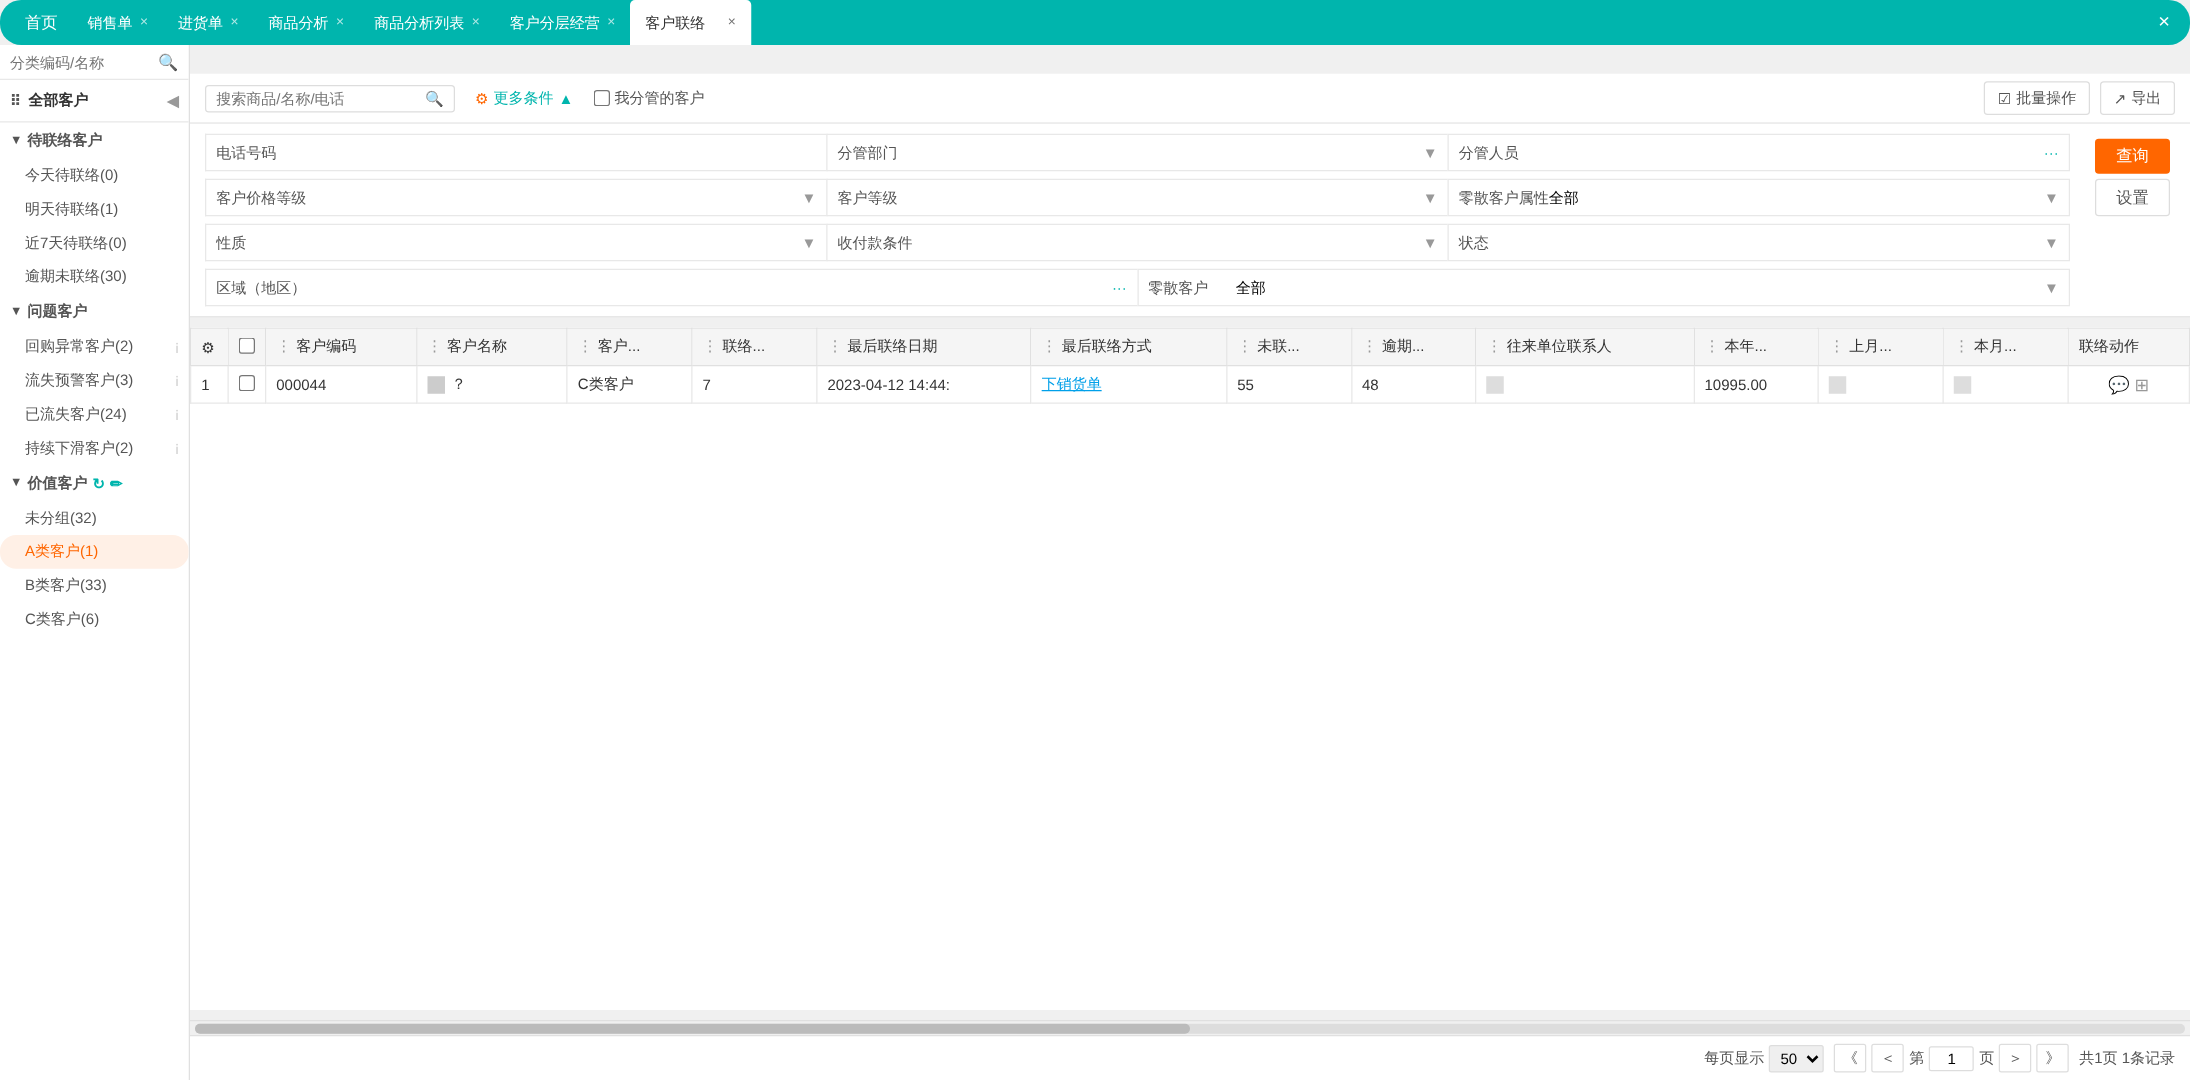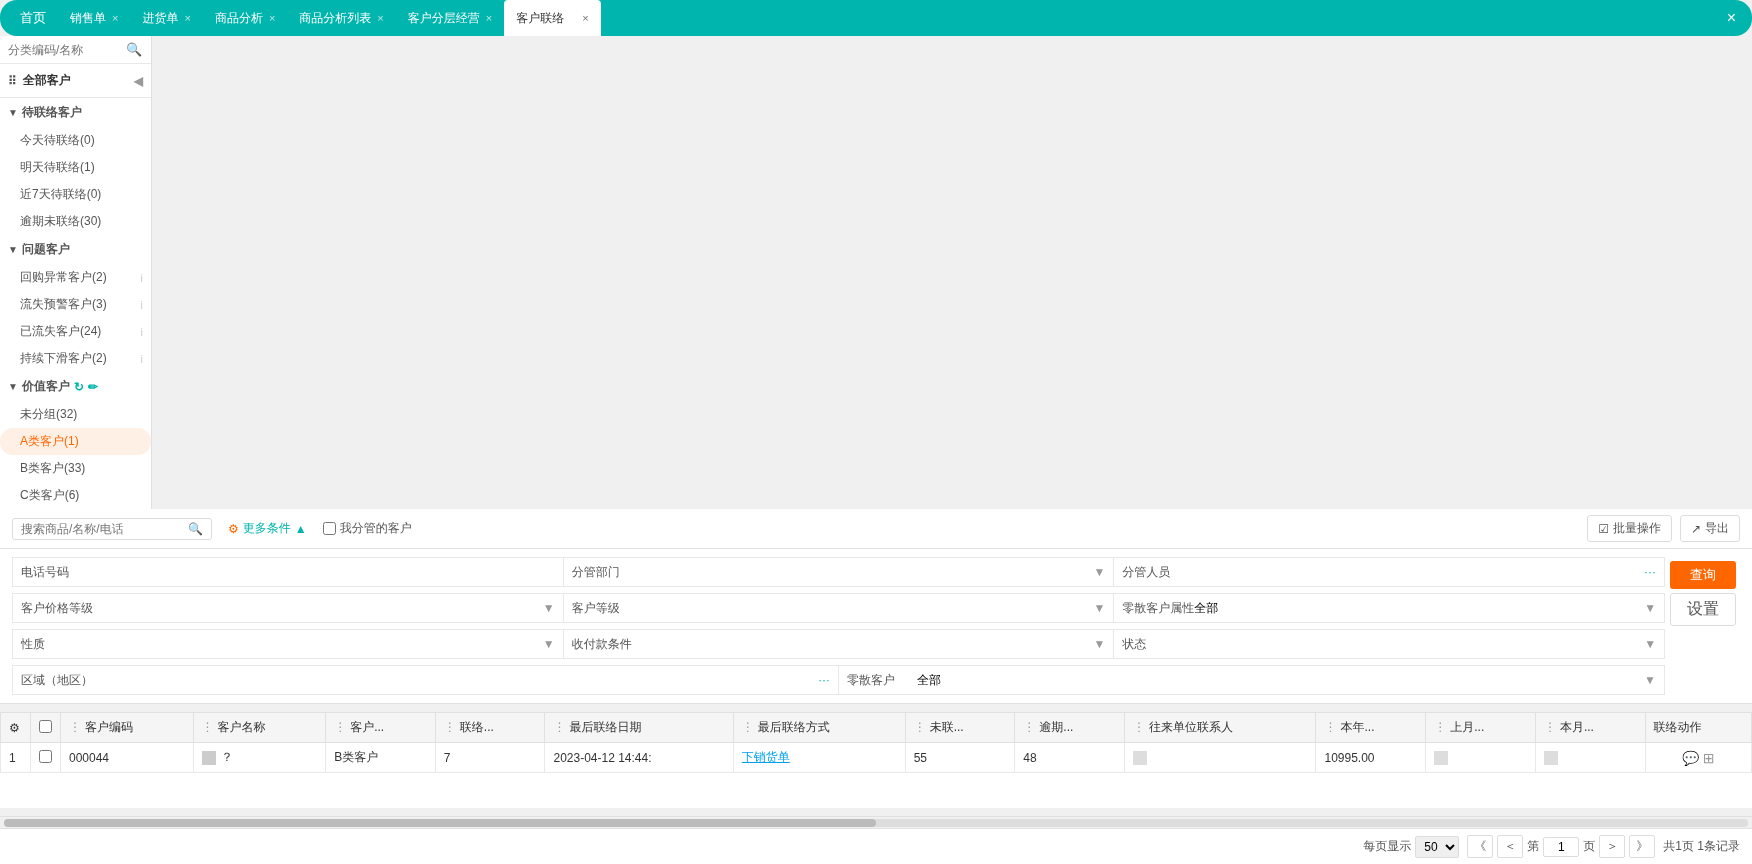--- a/index.html
+++ b/index.html
@@ -40,21 +40,20 @@
       margin-left: auto;
       font-size: 16px;
       cursor: pointer;
       padding: 0 8px;
     }
 
     
     .main-layout {
       display: flex;
       height: calc(864px - 36px);
-      flex-direction: column;
     }
 
     
     .sidebar {
       width: 152px;
       background: white;
       border-right: 1px solid #e0e0e0;
       display: flex;
       flex-direction: column;
       overflow-y: auto;
@@ -116,20 +115,21 @@
     }
 
     
     .toolbar {
       display: flex;
       align-items: center;
       padding: 6px 12px;
       background: white;
       border-bottom: 1px solid #e0e0e0;
       gap: 8px;
+      margin-top: 23px;
     }
     .toolbar .search-box {
       display: flex;
       align-items: center;
       border: 1px solid #ddd;
       border-radius: 3px;
       padding: 3px 8px;
       width: 200px;
     }
     .toolbar .search-box input {
@@ -238,21 +238,21 @@
       cursor: pointer;
       font-size: 13px;
     }
     .btn-settings {
       background: white;
       color: #555;
       border: 1px solid #ddd;
       padding: 5px 16px;
       border-radius: 3px;
       cursor: pointer;
-      font-size: 16px;
+      font-size: 13px;
     }
 
     
     .table-container {
       flex: 1;
       overflow: auto;
       background: white;
       margin: 8px 0;
     }
     table {
@@ -485,21 +485,21 @@
           <span>批量操作</span>
         </button>
         <button class="btn-export">
           <span>↗</span>
           <span>导出</span>
         </button>
       </div>
     </div>
 
     <div class="filter-area">
-      <div style="display:flex; gap:1px;justify-content:center;">
+      <div style="display:flex; gap:16px;justify-content:center;">
 
         <div style="flex:1;">
 
           <div class="filter-row">
             <div class="filter-item">
               <span class="filter-label">电话号码</span>
               <input class="filter-input" style="">
             </div>
             <div class="filter-item">
               <span class="filter-label">分管部门</span>
@@ -603,21 +603,21 @@
         </thead>
         <tbody>
           <tr class="table-row">
             <td>1</td>
             <td><input type="checkbox" style=""></td>
             <td>000044</td>
             <td>
               <span class="color-square"></span>
               <span>？</span>
             </td>
-            <td>B类客户</td>
+            <td>C类客户</td>
             <td>7</td>
             <td>2023-04-12 14:44:</td>
             <td>
               <span class="link-text">下销货单</span>
             </td>
             <td>55</td>
             <td>48</td>
             <td>
               <span class="color-square" style="background:#ddd;"></span>
             </td>

